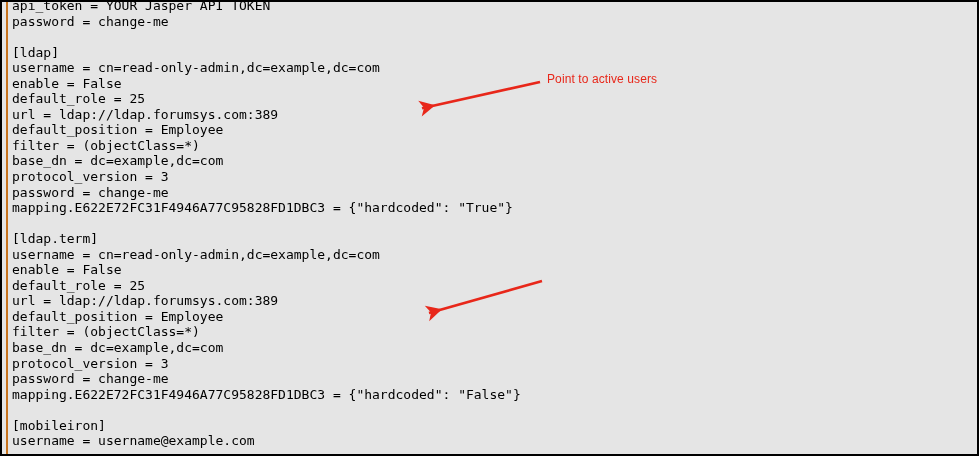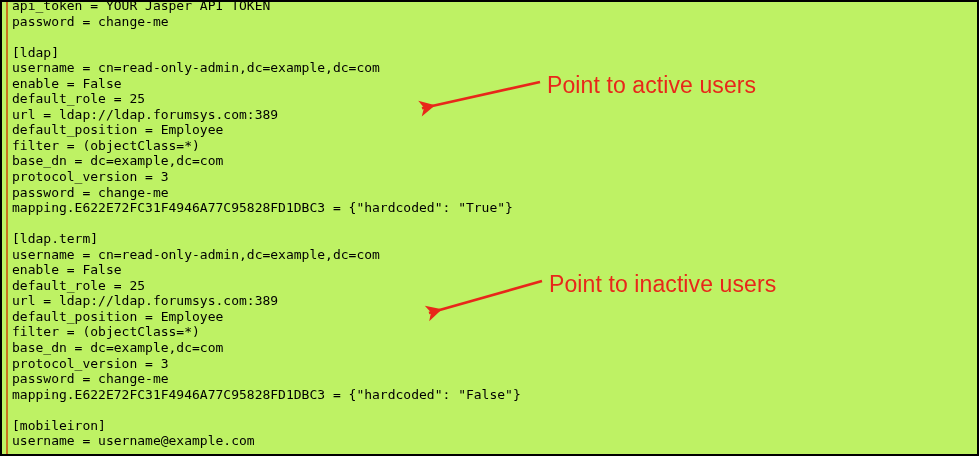--- a/index.html
+++ b/index.html
@@ -4,21 +4,21 @@
 <style>
   html, body {
     margin: 0;
     padding: 0;
     background: #ffffff;
   }
   #screenshot {
     position: relative;
     width: 979px;
     height: 456px;
-    background: #bef264;
+    background: #e5e5e5;
     box-sizing: border-box;
     border: 2px solid #000000;
     overflow: hidden;
     font-family: "DejaVu Sans Mono", "Liberation Mono", monospace;
   }
   
   #gutter-bar {
     position: absolute;
     left: 4px;
     top: 0;
@@ -54,21 +54,21 @@
     position: absolute;
     left: 0;
     top: 0;
     width: 975px;
     height: 452px;
     pointer-events: none;
   }
   .anno-label {
     position: absolute;
     font-family: "Liberation Sans", sans-serif;
-    font-size: 23px;
+    font-size: 12px;
     color: #e8271a;
     white-space: nowrap;
     letter-spacing: 0.1px;
   }
   #anno-active-label  { left: 545px; top: 70px; }
   #anno-inactive-label{ left: 547px; top: 269px; }
   svg.anno-arrow {
     position: absolute;
     left: 0;
     top: 0;
@@ -92,16 +92,15 @@
         <marker id="ah" markerWidth="7" markerHeight="7" refX="5.4" refY="3.5" orient="auto" markerUnits="strokeWidth">
           <path d="M6.2,0.4 L0.2,3.5 L6.2,6.6 L4.6,3.5 Z" fill="#e8271a"></path>
         </marker>
       </defs>
       <line id="arrow-active" x1="538" y1="80" x2="420" y2="106.2" stroke="#e8271a" stroke-width="2.6" marker-end="url(#ah)"></line>
       <line id="arrow-inactive" x1="540" y1="279" x2="427" y2="311" stroke="#e8271a" stroke-width="2.6" marker-end="url(#ah)"></line>
     </svg>
 
     <div class="anno-label" id="anno-active-label">Point to active users</div>
 
-    <div class="anno-label" id="anno-inactive-label">Point to inactive users</div>
   </div>
 
 </div>
 
 </body></html>

